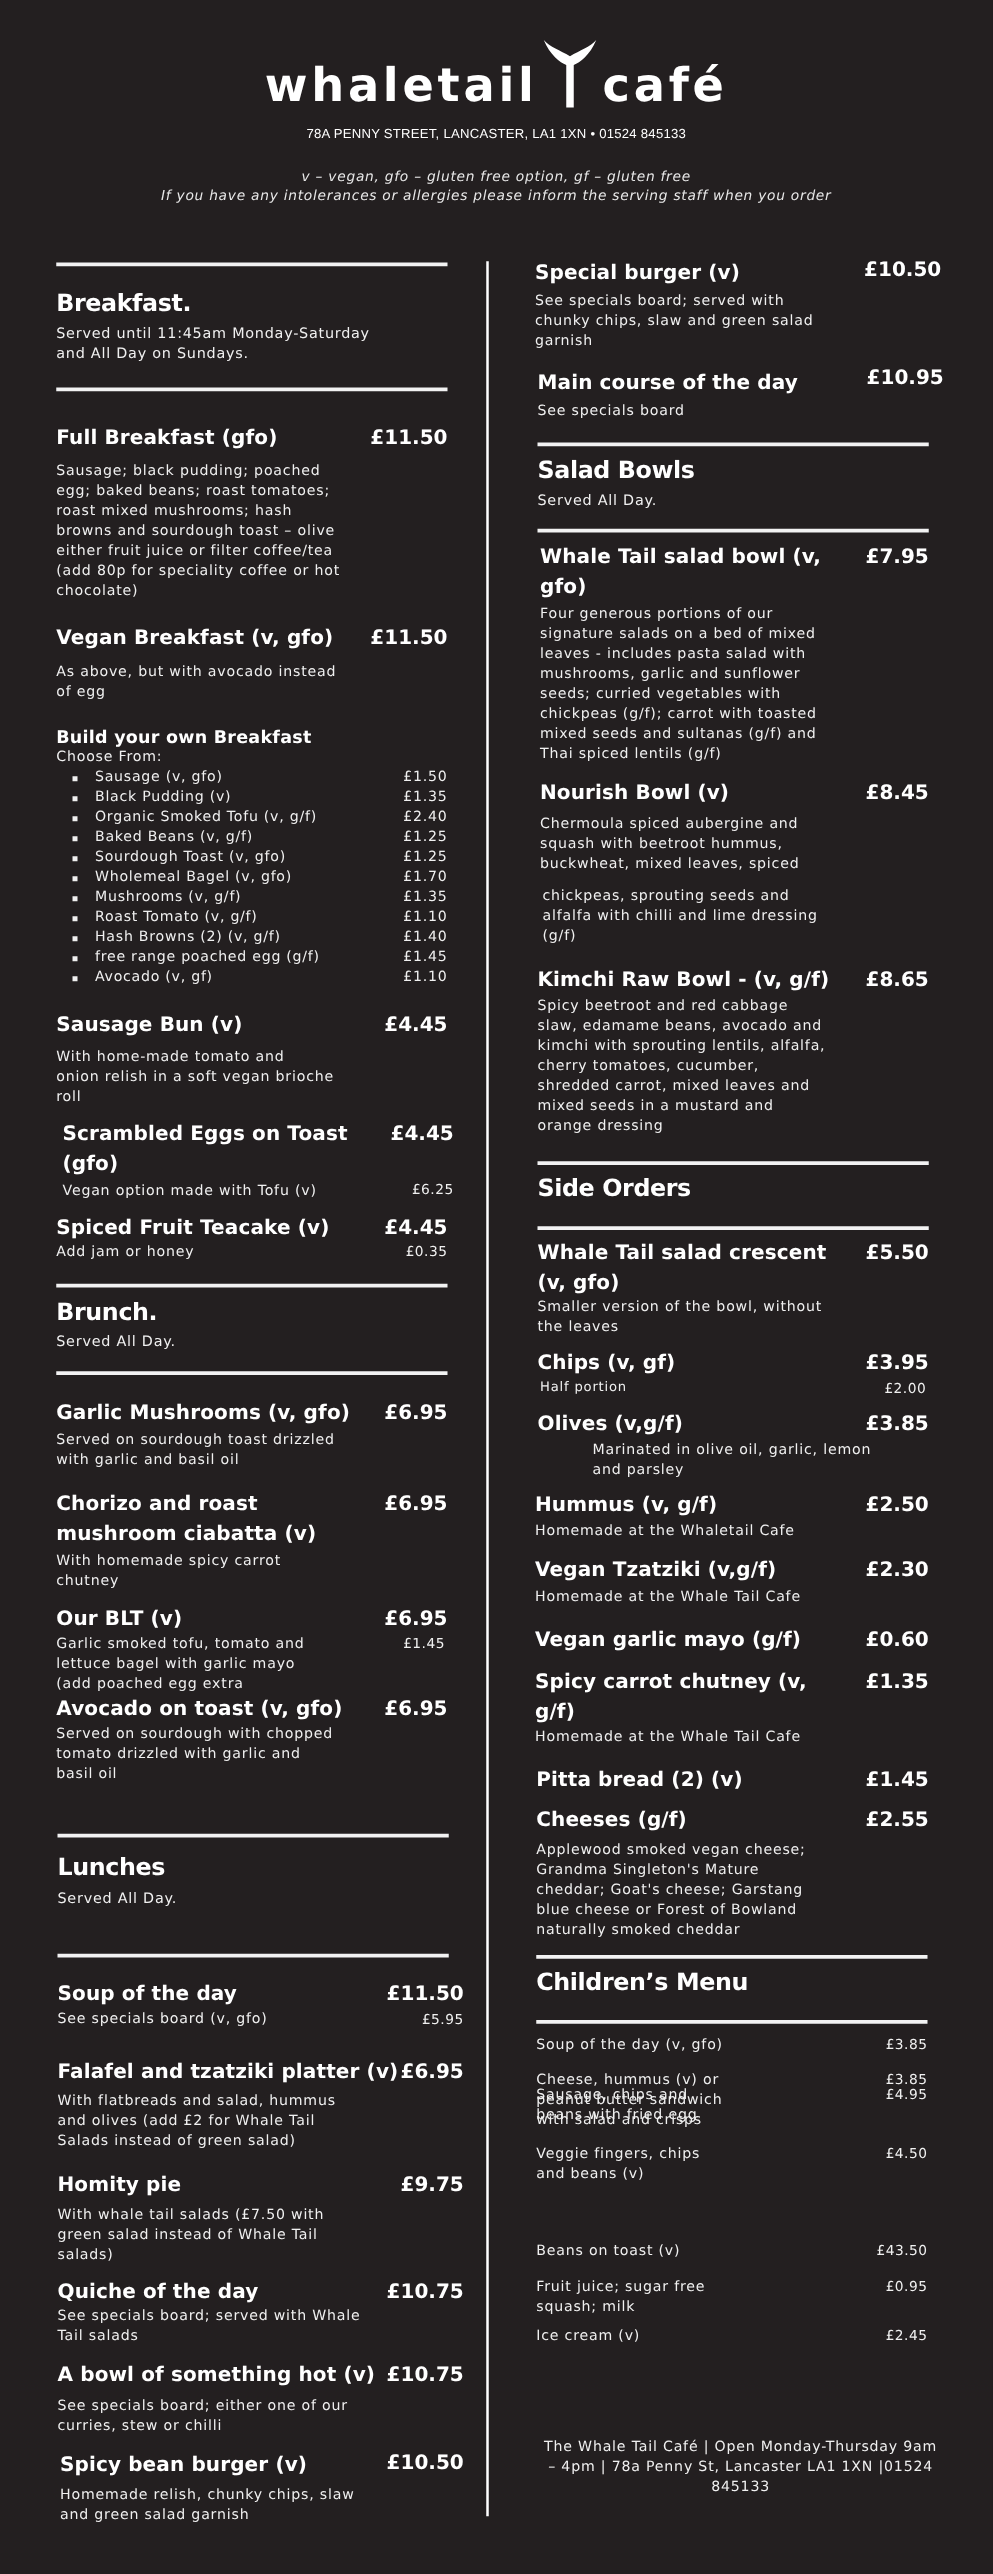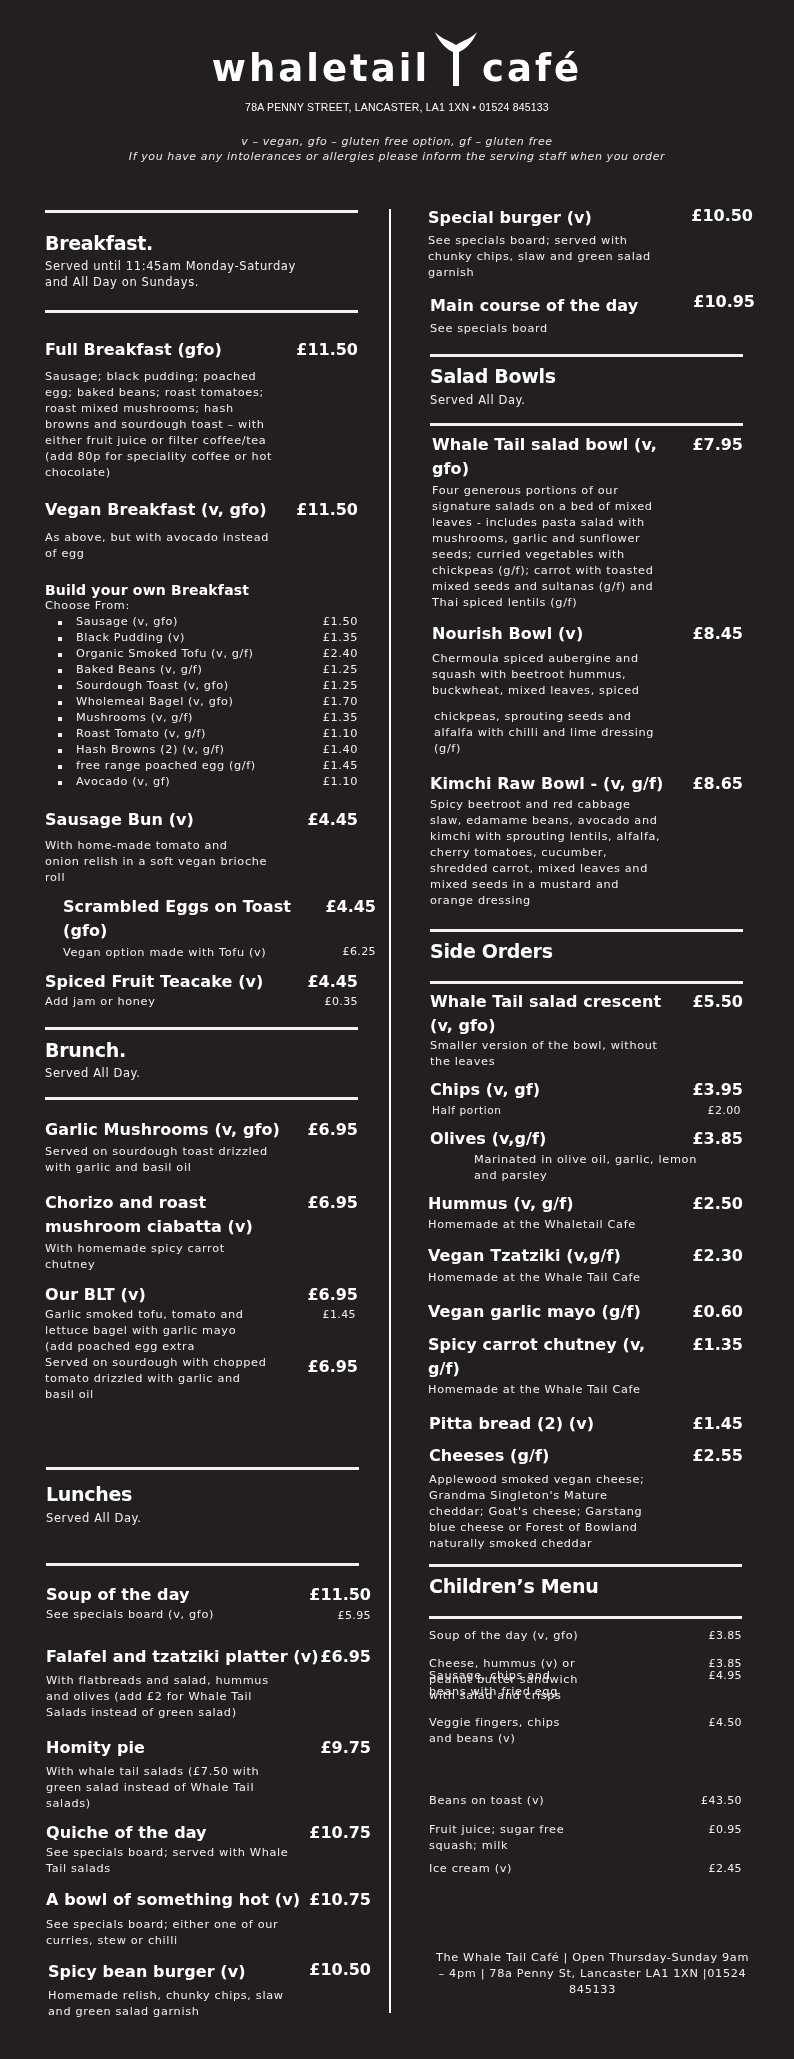--- a/index.html
+++ b/index.html
@@ -76,21 +76,21 @@
   </div>
   <div class="hr" style="left:0;top:310px;width:313px;"></div>
 
   <div class="abs" style="left:0;top:338px;width:313px;">
     <div class="item-name">Full Breakfast (gfo)</div>
     <div class="item-price abs" style="right:0;top:0;">£11.50</div>
     <div class="desc" style="margin-top:7px;width:260px;">
       <div>Sausage; black pudding; poached</div>
         <div>egg; baked beans; roast tomatoes;</div>
         <div>roast mixed mushrooms; hash</div>
-        <div>browns and sourdough toast – with</div>
+        <div>browns and sourdough toast – olive</div>
         <div>either fruit juice or filter coffee/tea</div>
         <div>(add 80p for speciality coffee or hot</div>
         <div>chocolate)</div>
     </div>
   </div>
 
   <div class="abs" style="left:0;top:498px;width:313px;">
     <div class="item-name">Vegan Breakfast (v, gfo)</div>
     <div class="item-price abs" style="right:0;top:0;">£11.50</div>
     <div class="desc" style="margin-top:8px;">
@@ -120,21 +120,21 @@
   <div class="abs" style="left:0;top:808px;width:313px;">
     <div class="item-name">Sausage Bun (v)</div>
     <div class="item-price abs" style="right:0;top:0;">£4.45</div>
     <div class="desc" style="margin-top:6px;">
       <div>With home-made tomato and</div>
         <div>onion relish in a soft vegan brioche</div>
         <div>roll</div>
     </div>
   </div>
 
-  <div class="abs" style="left:18px;top:895px;width:313px;">
+  <div class="abs" style="left:5px;top:895px;width:313px;">
     <div class="item-name">Scrambled Eggs on Toast</div>
     <div class="item-name">(gfo)</div>
     <div class="item-price abs" style="right:0;top:0;">£4.45</div>
     <div class="desc" style="margin-top:2px;">Vegan option made with Tofu (v)</div>
     <div class="small-price abs" style="right:0;top:50px;">£6.25</div>
   </div>
 
   <div class="abs" style="left:0;top:970px;width:313px;">
     <div class="item-name">Spiced Fruit Teacake (v)</div>
     <div class="item-price abs" style="right:0;top:0;">£4.45</div>
@@ -171,20 +171,21 @@
     <div class="item-price abs" style="right:0;top:0;">£6.95</div>
     <div class="small-price abs" style="right:2px;top:25px;">£1.45</div>
     <div class="desc">
       <div>Garlic smoked tofu, tomato and</div>
         <div>lettuce bagel with garlic mayo</div>
         <div>(add poached egg extra</div>
     </div>
   </div>
 
   <div class="abs" style="left:0;top:1355px;width:313px;">
+    <div class="item-name">Avocado on toast (v, gfo)</div>
     <div class="item-price abs" style="right:0;top:0;">£6.95</div>
     <div class="desc">
       <div>Served on sourdough with chopped</div>
         <div>tomato drizzled with garlic and</div>
         <div>basil oil</div>
     </div>
   </div>
 
   <div class="hr" style="left:1px;top:1467px;width:313px;"></div>
   <div class="abs sec-title" style="left:1px;top:1483px;">Lunches</div>
@@ -426,16 +427,16 @@
       </div>
     <div class="small-price abs" style="right:0;top:1px;">£0.95</div>
   </div>
   <div class="abs" style="left:1px;top:1861px;width:313px;">
     <div class="kid-name">Ice cream (v)</div>
     <div class="small-price abs" style="right:0;top:1px;">£2.45</div>
   </div>
 </div>
 
 <div class="footer">
-  <div>The Whale Tail Café | Open Thursday-Sunday 9am</div>
+  <div>The Whale Tail Café | Open Monday-Thursday 9am</div>
   <div>– 4pm | 78a Penny St, Lancaster LA1 1XN |01524</div>
   <div>845133</div>
 </div>
 
 </body></html>

